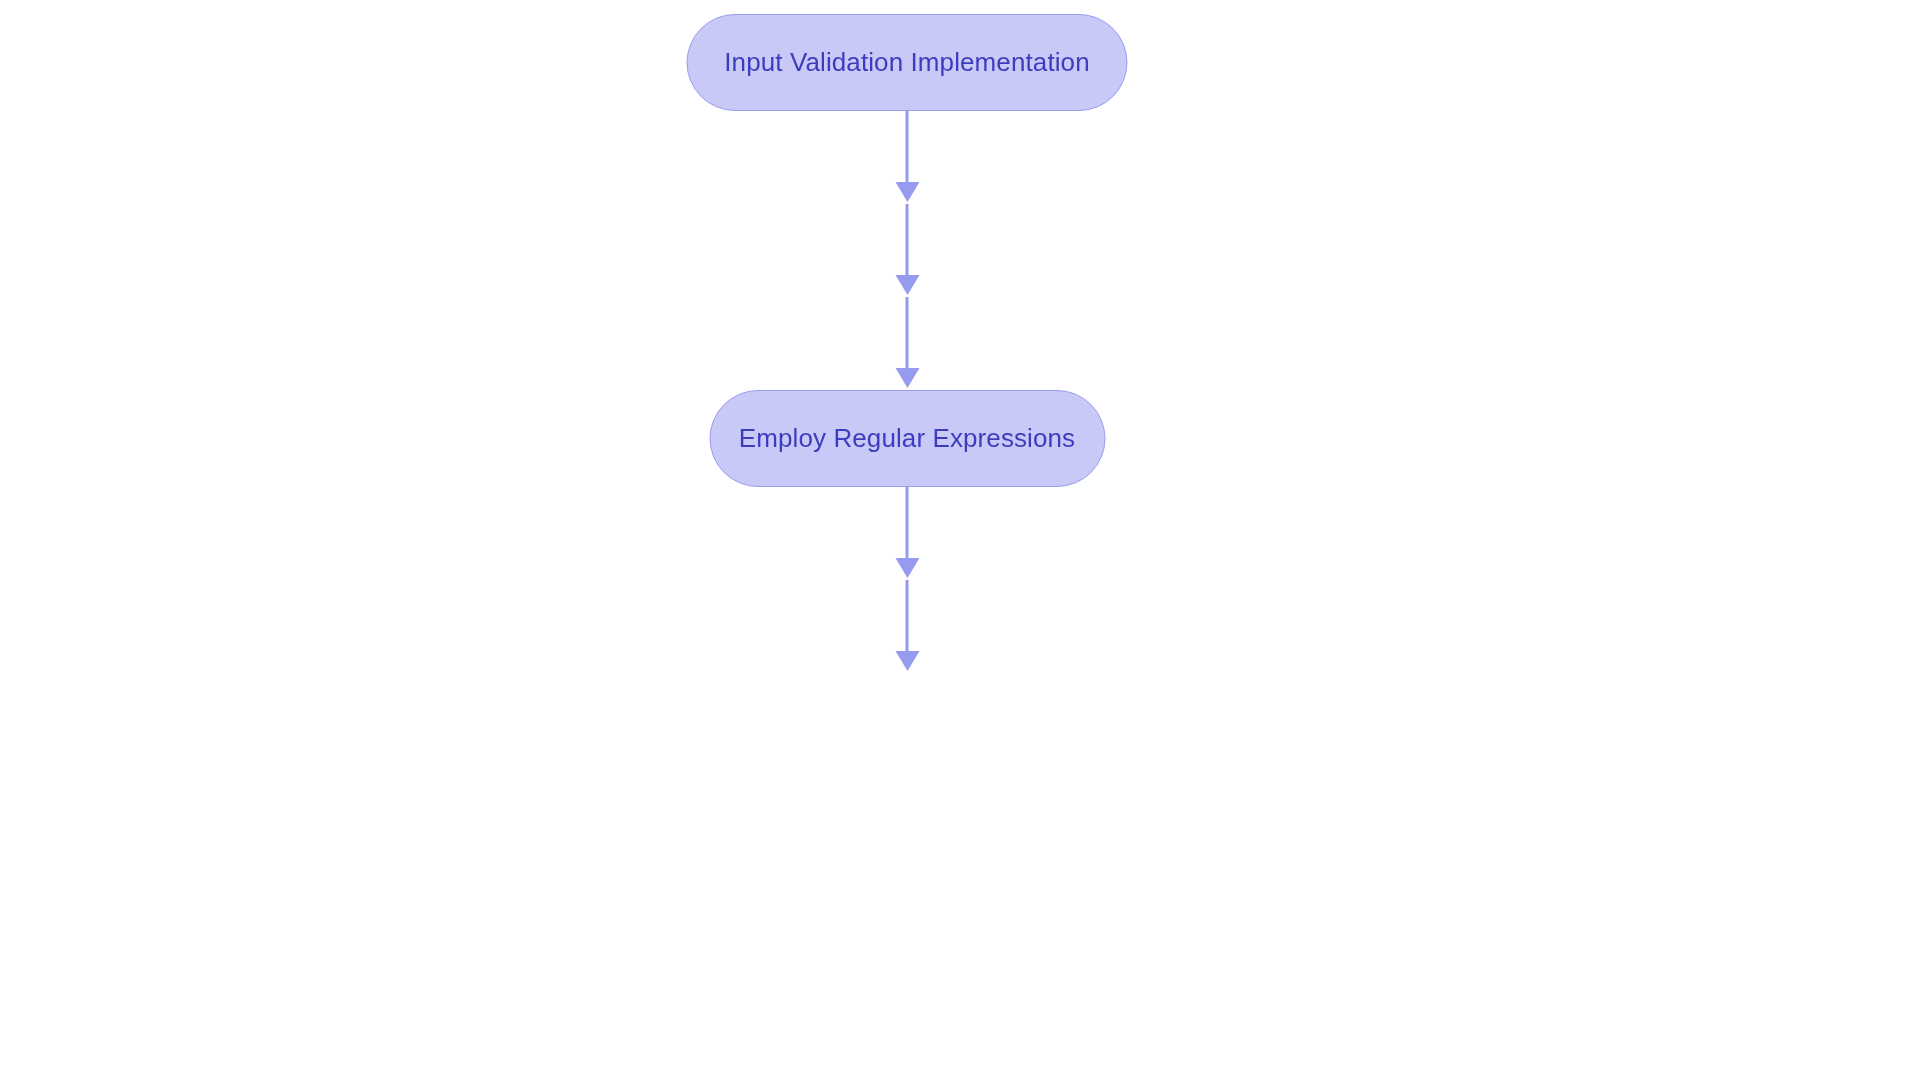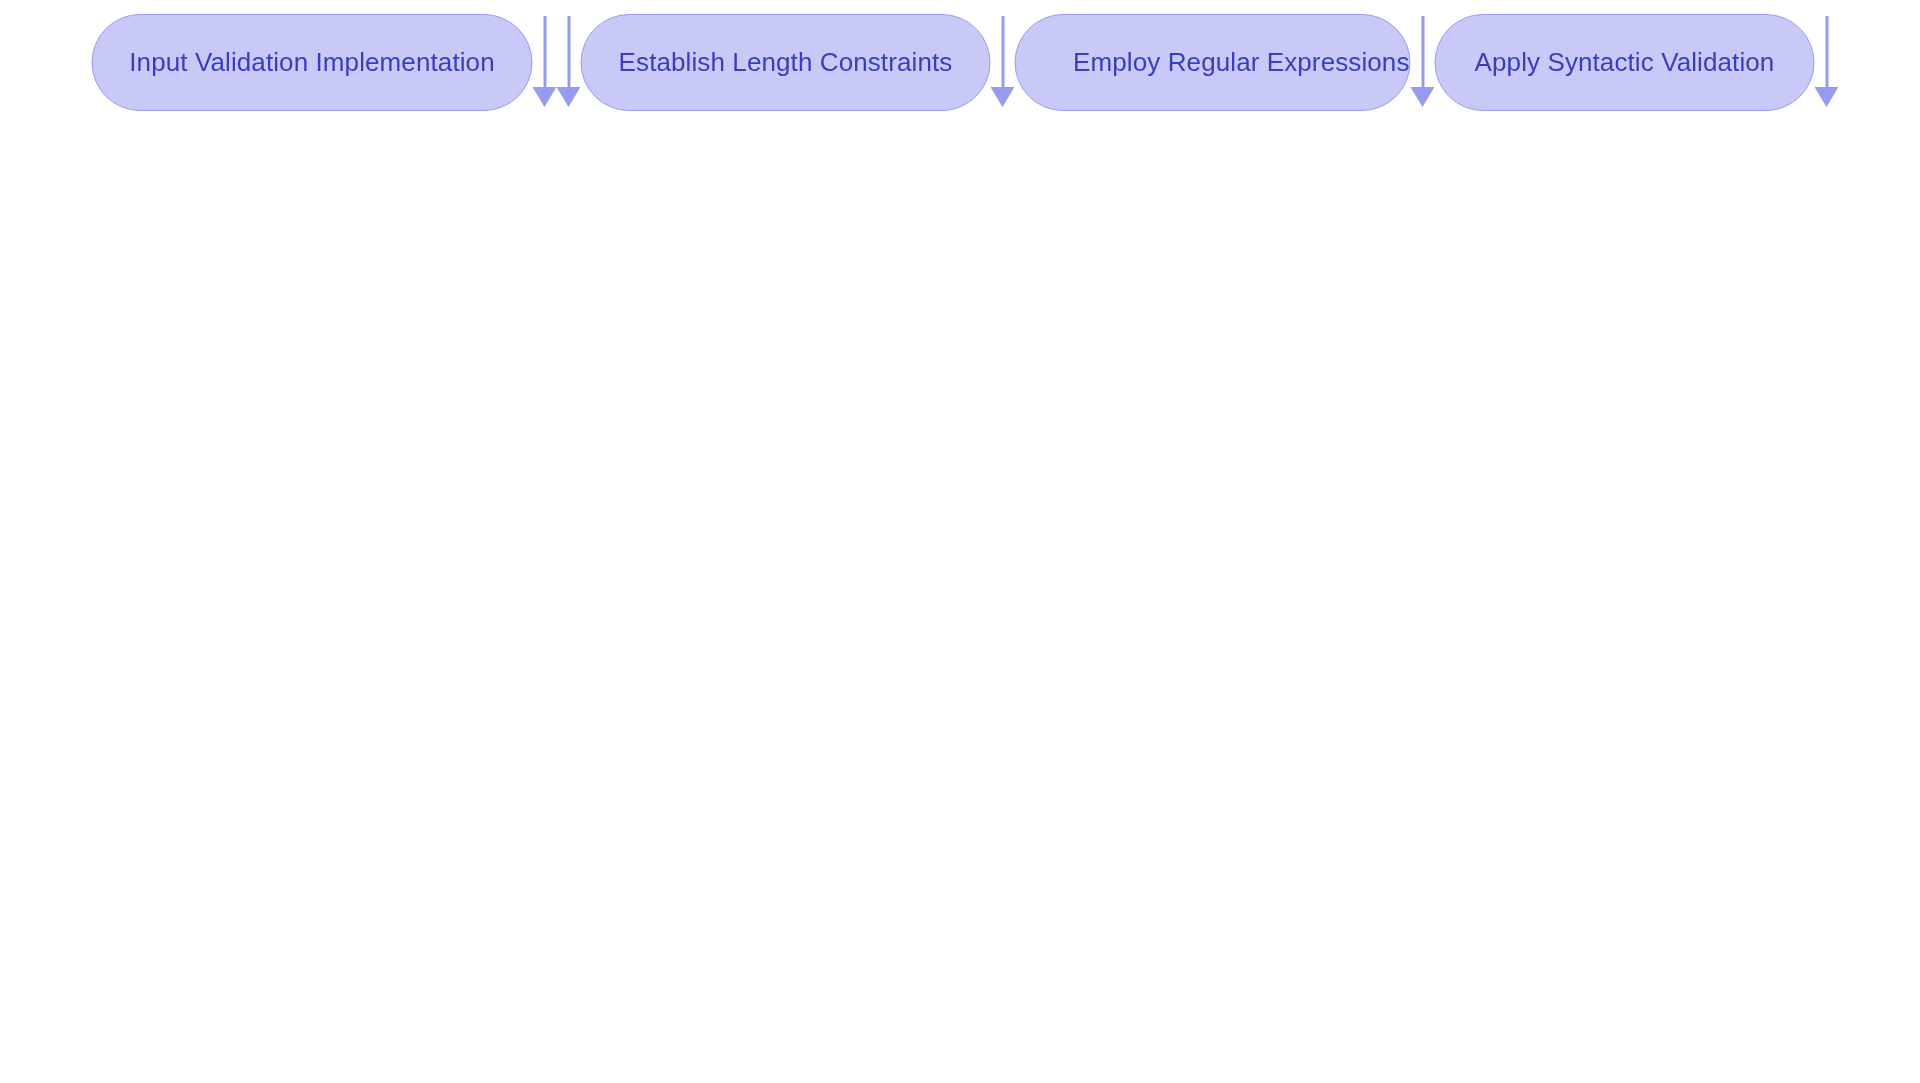--- a/index.html
+++ b/index.html
@@ -8,24 +8,24 @@
     --node-text:#3b3dbf;
     --arrow:#979bf0;
     --bg:#ffffff;
   }
   *{margin:0;padding:0;box-sizing:border-box;}
   html,body{width:1920px;height:1083px;background:var(--bg);overflow:hidden;
     font-family:"Liberation Sans", sans-serif;}
   .canvas{position:relative;width:1920px;height:1083px;background:var(--bg);}
   .flow{
     position:absolute;
-    left:965px; top:14px;
+    left:907px; top:14px;
     transform:translateX(-50%);
     display:flex;
-    flex-direction:row;
+    flex-direction:column;
     align-items:center;
   }
   .node{
     height:97px;
     border-radius:48.5px;
     background:var(--node-fill);
     border:1.5px solid var(--node-border);
     display:flex;
     align-items:center;
     justify-content:center;
@@ -72,41 +72,35 @@
       <div class="arrow-shaft"></div>
       <div class="arrow-head"></div>
     </div>
 
 
     <div class="arrow">
       <div class="arrow-shaft"></div>
       <div class="arrow-head"></div>
     </div>
 
-    <div class="node" style="width: 410px;">
-      <span class="node-label">Establish Length Constraints</span>
-    </div>
 
     <div class="arrow">
       <div class="arrow-shaft"></div>
       <div class="arrow-head"></div>
     </div>
 
-    <div class="node" style="width: 396px; justify-content: flex-end;">
+    <div class="node" style="width: 396px;">
       <span class="node-label">Employ Regular Expressions</span>
     </div>
 
     <div class="arrow">
       <div class="arrow-shaft"></div>
       <div class="arrow-head"></div>
     </div>
 
-    <div class="node" style="width: 380px;">
-      <span class="node-label">Apply Syntactic Validation</span>
-    </div>
 
     <div class="arrow">
       <div class="arrow-shaft"></div>
       <div class="arrow-head"></div>
     </div>
 
 
   </div>
 </div>
 

